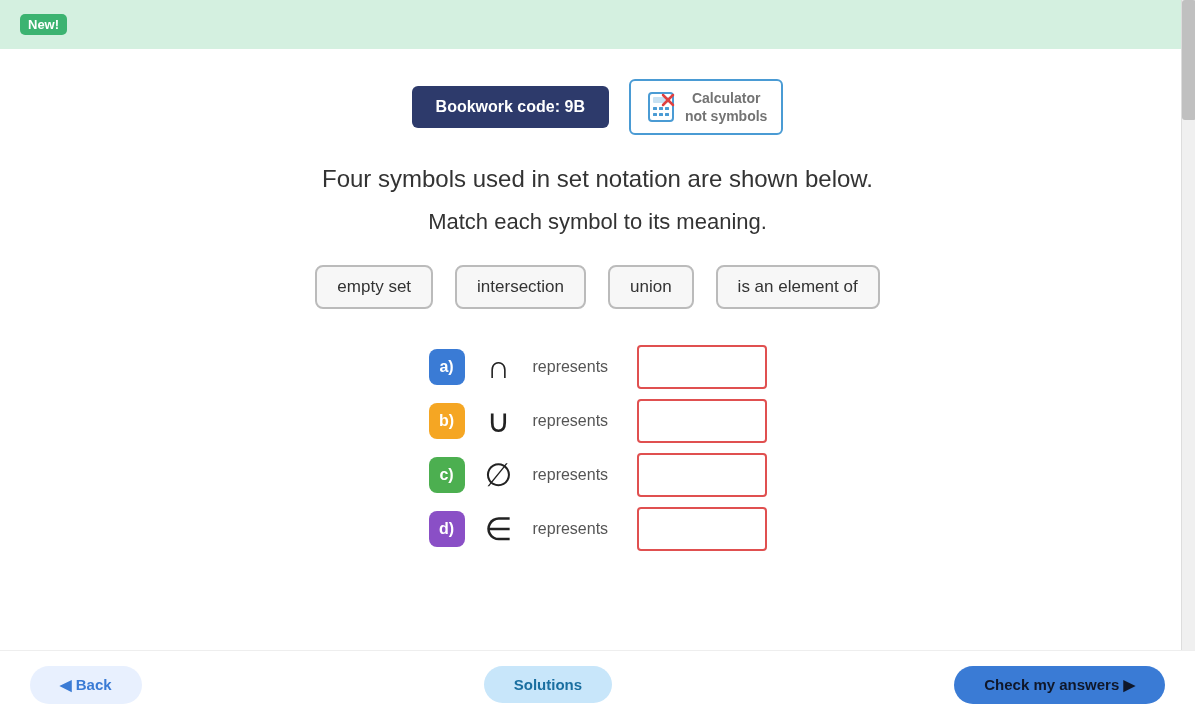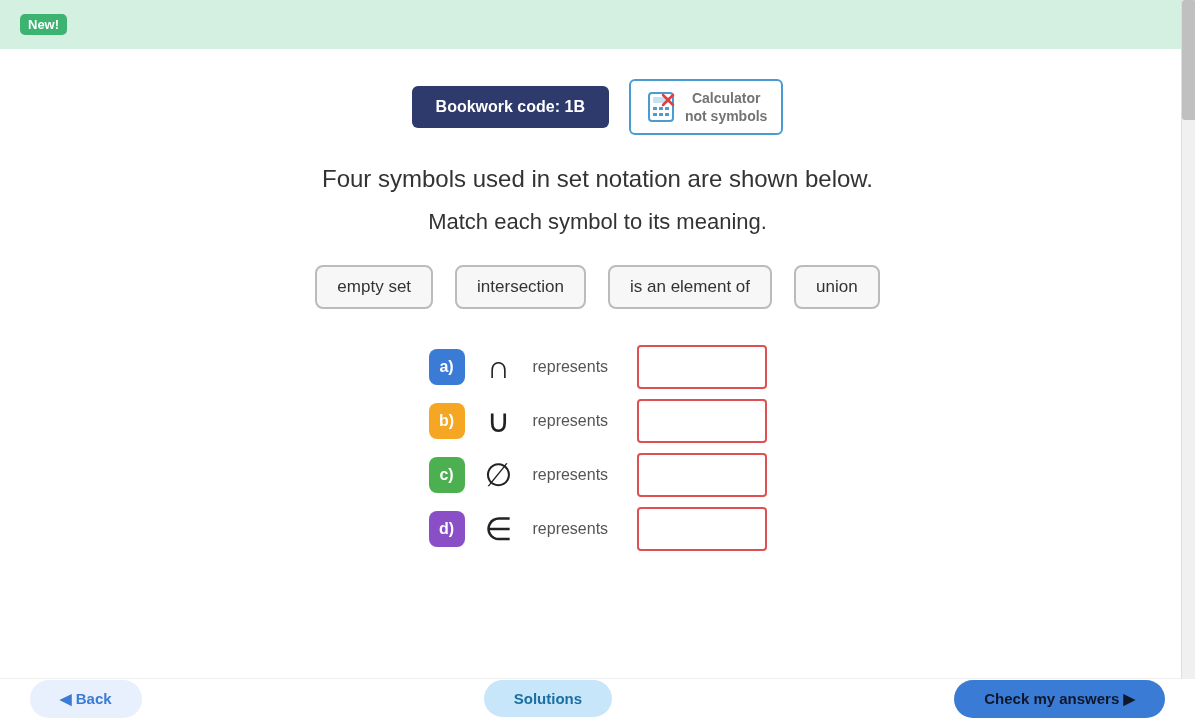--- a/index.html
+++ b/index.html
@@ -184,21 +184,21 @@
       border-radius: 4px;
       background: #fff;
     }
 
     
     .bottom-bar {
       position: absolute;
       bottom: 0;
       left: 0;
       right: 0;
-      height: 40px;
+      height: 68px;
       background: #fff;
       border-top: 1px solid #eee;
       display: flex;
       align-items: center;
       justify-content: space-between;
       padding: 0 30px;
     }
     .bottom-btn {
       padding: 10px 30px;
       border-radius: 25px;
@@ -227,21 +227,21 @@
   <span class="new-badge">New!</span>
 </div>
 
 <div class="scrollbar">
   <div class="scrollbar-thumb"></div>
 </div>
 
 <div class="main-content">
 
   <div class="top-controls">
-    <button class="bookwork-btn">Bookwork code: 1B</button>
+    <button class="bookwork-btn">Bookwork code: 9B</button>
     <div class="calculator-box">
 
       <div class="calc-icon">
         <svg viewBox="0 0 32 32" xmlns="http://www.w3.org/2000/svg">
           <rect x="4" y="2" width="24" height="28" rx="3" fill="none" stroke="#4a9bd4" stroke-width="2"></rect>
           <rect x="8" y="6" width="16" height="6" rx="1" fill="#4a9bd4" opacity="0.3"></rect>
           <rect x="8" y="16" width="4" height="3" rx="0.5" fill="#4a9bd4"></rect>
           <rect x="14" y="16" width="4" height="3" rx="0.5" fill="#4a9bd4"></rect>
           <rect x="20" y="16" width="4" height="3" rx="0.5" fill="#4a9bd4"></rect>
           <rect x="8" y="22" width="4" height="3" rx="0.5" fill="#4a9bd4"></rect>
@@ -258,22 +258,22 @@
       </div>
     </div>
   </div>
 
   <div class="question-title">Four symbols used in set notation are shown below.</div>
   <div class="question-subtitle">Match each symbol to its meaning.</div>
 
   <div class="chips-row">
     <div class="chip">empty set</div>
     <div class="chip">intersection</div>
+    <div class="chip">union</div>
     <div class="chip">is an element of</div>
-    <div class="chip">union</div>
   </div>
 
   <div class="symbols-section">
 
     <div class="symbol-row">
       <div class="part-badge badge-a">a)</div>
       <div class="math-symbol">∩</div>
       <div class="represents-text">represents</div>
       <div class="answer-box"></div>
     </div>

